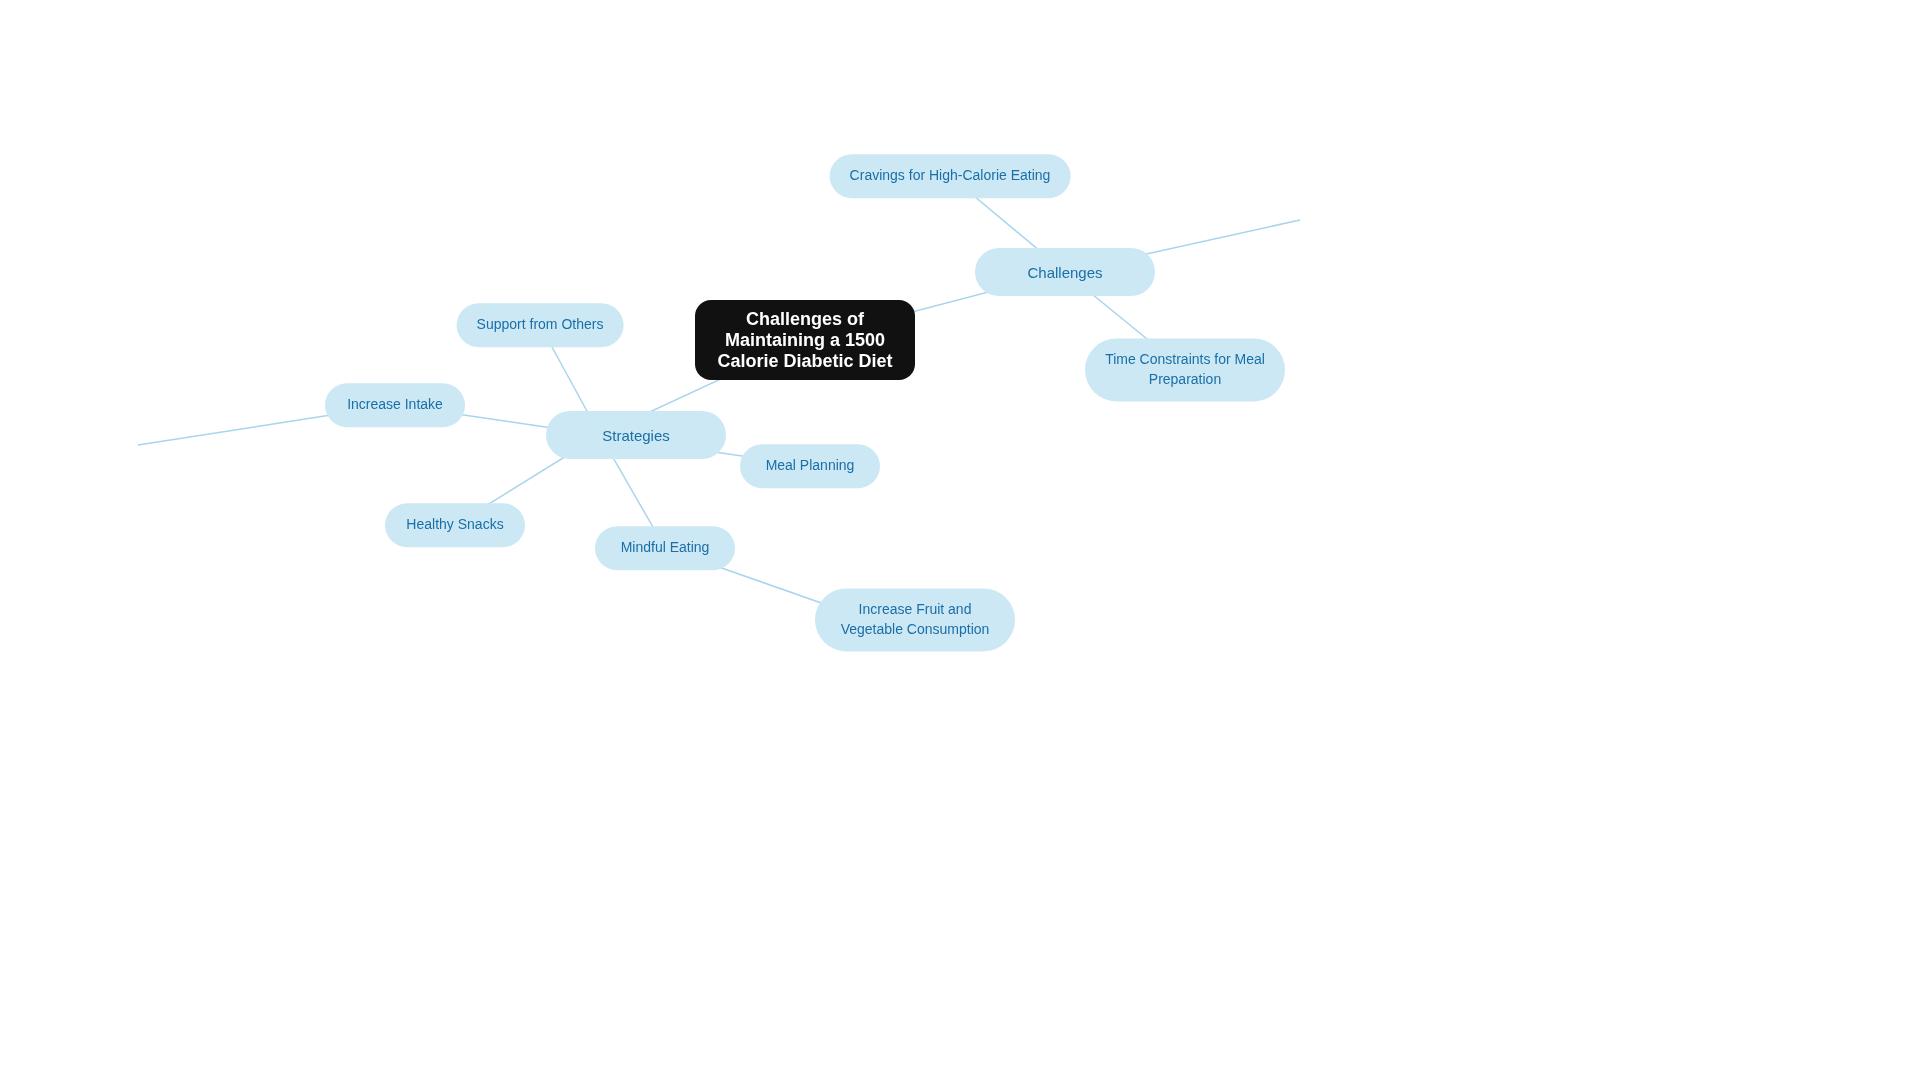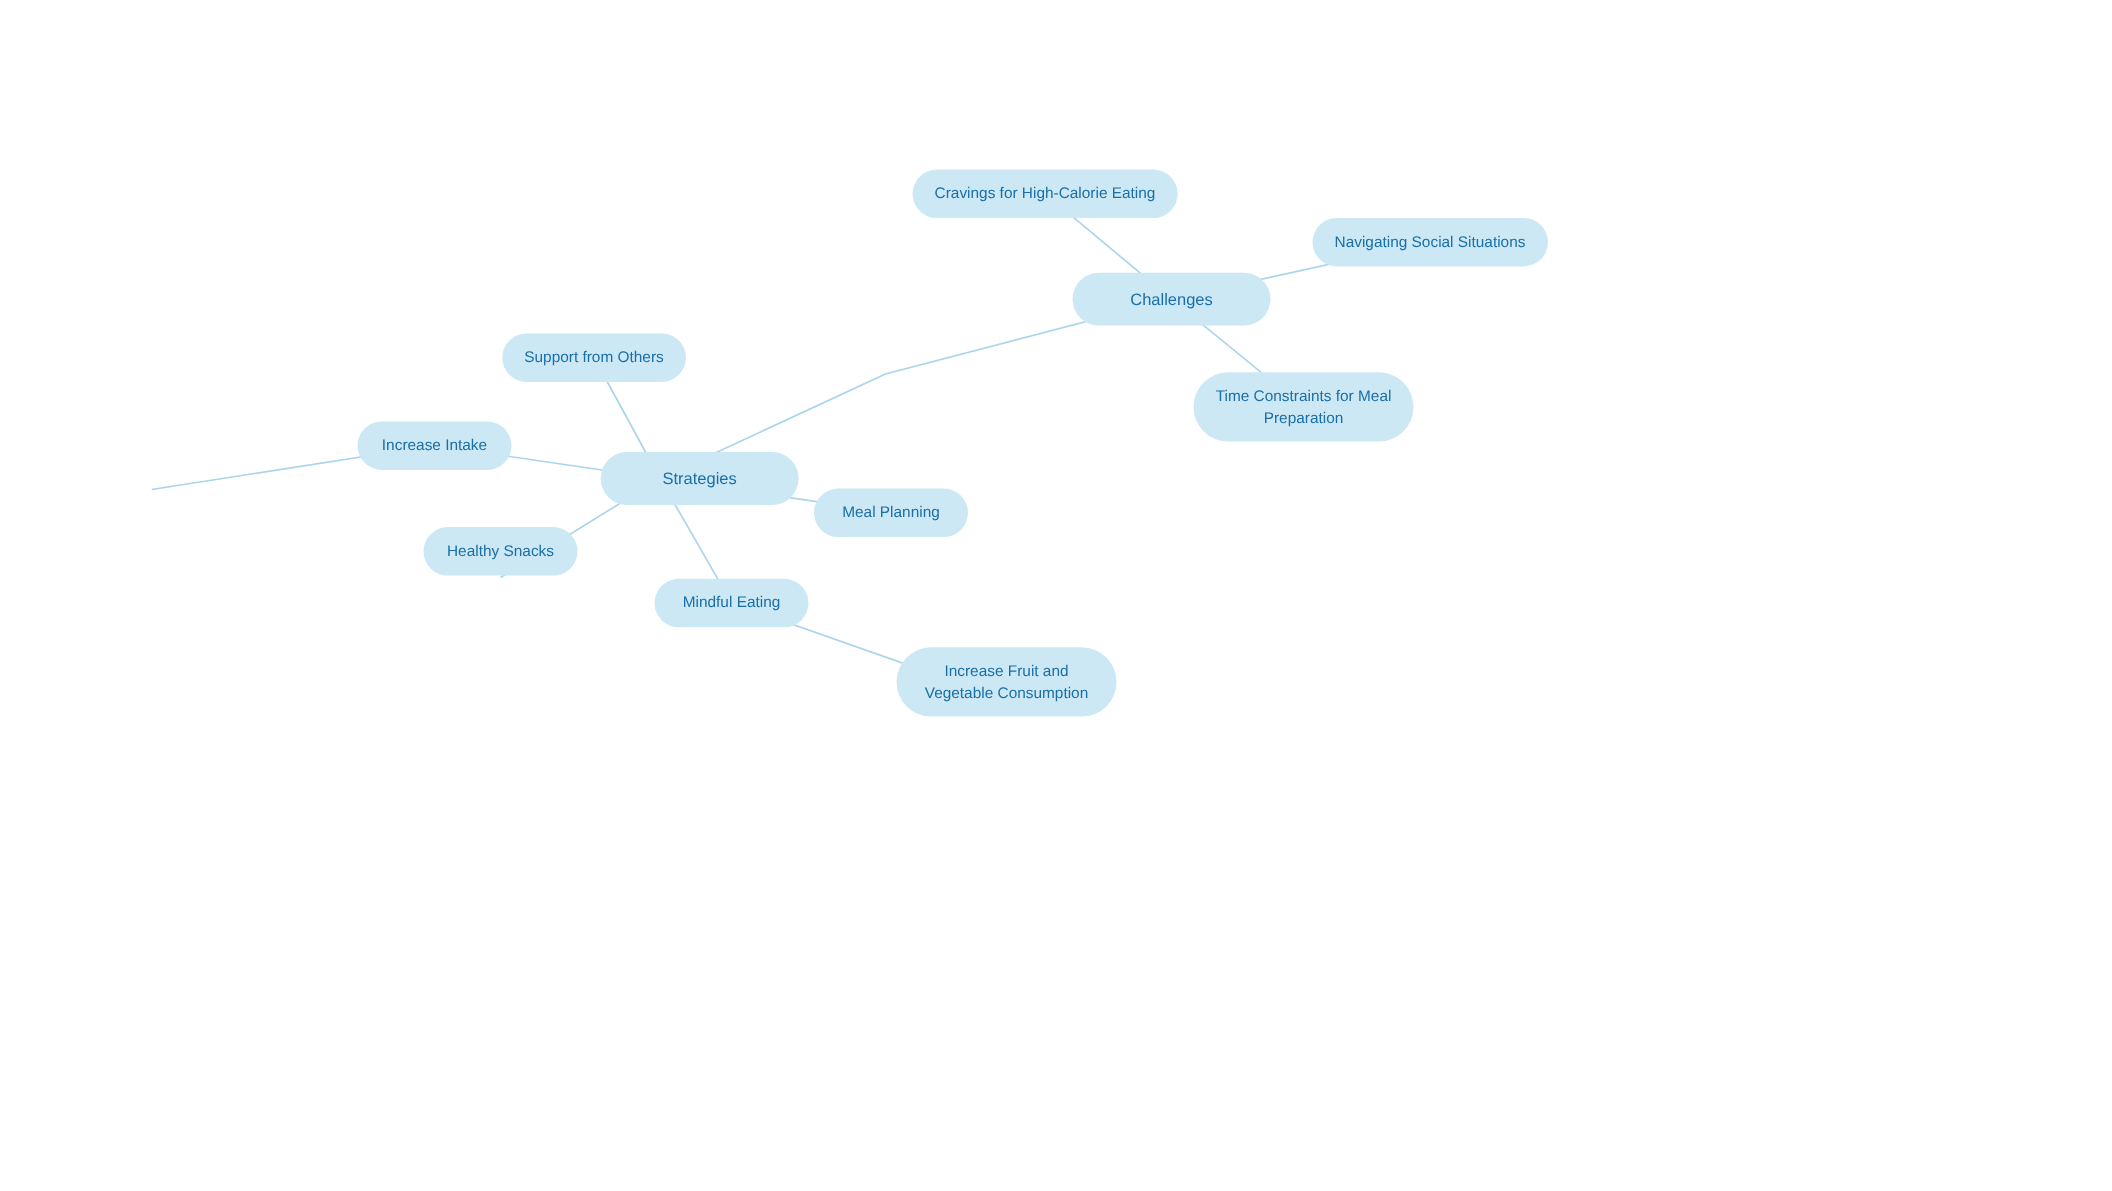--- a/index.html
+++ b/index.html
@@ -76,24 +76,24 @@
       <line x1="600" y1="435" x2="395" y2="405" stroke="#a8d4ec" stroke-width="1.5"></line>
       <line x1="395" y1="405" x2="138" y2="445" stroke="#a8d4ec" stroke-width="1.5"></line>
       <line x1="600" y1="435" x2="455" y2="525" stroke="#a8d4ec" stroke-width="1.5"></line>
       <line x1="600" y1="435" x2="665" y2="548" stroke="#a8d4ec" stroke-width="1.5"></line>
       <line x1="600" y1="435" x2="810" y2="466" stroke="#a8d4ec" stroke-width="1.5"></line>
       <line x1="665" y1="548" x2="915" y2="636" stroke="#a8d4ec" stroke-width="1.5"></line>
       <line x1="1065" y1="272" x2="950" y2="176" stroke="#a8d4ec" stroke-width="1.5"></line>
       <line x1="1065" y1="272" x2="1300" y2="220" stroke="#a8d4ec" stroke-width="1.5"></line>
       <line x1="1065" y1="272" x2="1185" y2="370" stroke="#a8d4ec" stroke-width="1.5"></line>
     </svg>
+<div class="node node-center" style="left: 805px; top: 340px;">Challenges of Maintaining a 1500 Calorie Diabetic Diet</div>
     <div class="node node-branch node-branch-lg" style="left: 636px; top: 435px; text-align: center;">Strategies</div>
     <div class="node node-branch node-branch-lg" style="left: 1065px; top: 272px;">Challenges</div>
     <div class="node node-leaf" style="left: 540px; top: 325px;">Support from Others</div>
     <div class="node node-leaf" style="left: 395px; top: 405px;">Increase Intake</div>
-    <div class="node node-leaf" style="left: 455px; top: 501px;">Healthy Snacks</div>
+    <div class="node node-leaf" style="left: 455px; top: 525px;">Healthy Snacks</div>
     <div class="node node-leaf" style="left: 665px; top: 548px;">Mindful Eating</div>
     <div class="node node-leaf" style="left: 810px; top: 466px;">Meal Planning</div>
     <div class="node node-leaf" style="left: 915px; top: 620px; width: 200px;">Increase Fruit and Vegetable Consumption</div>
     <div class="node node-leaf" style="left: 950px; top: 176px;">Cravings for High-Calorie Eating</div>
-    <div class="node node-leaf" style="left: 1300px; top: 220px;">Navigating Social Situations</div>
     <div class="node node-leaf" style="left: 1185px; top: 370px; width: 200px;">Time Constraints for Meal Preparation</div>
   </div>
 
 </body></html>

